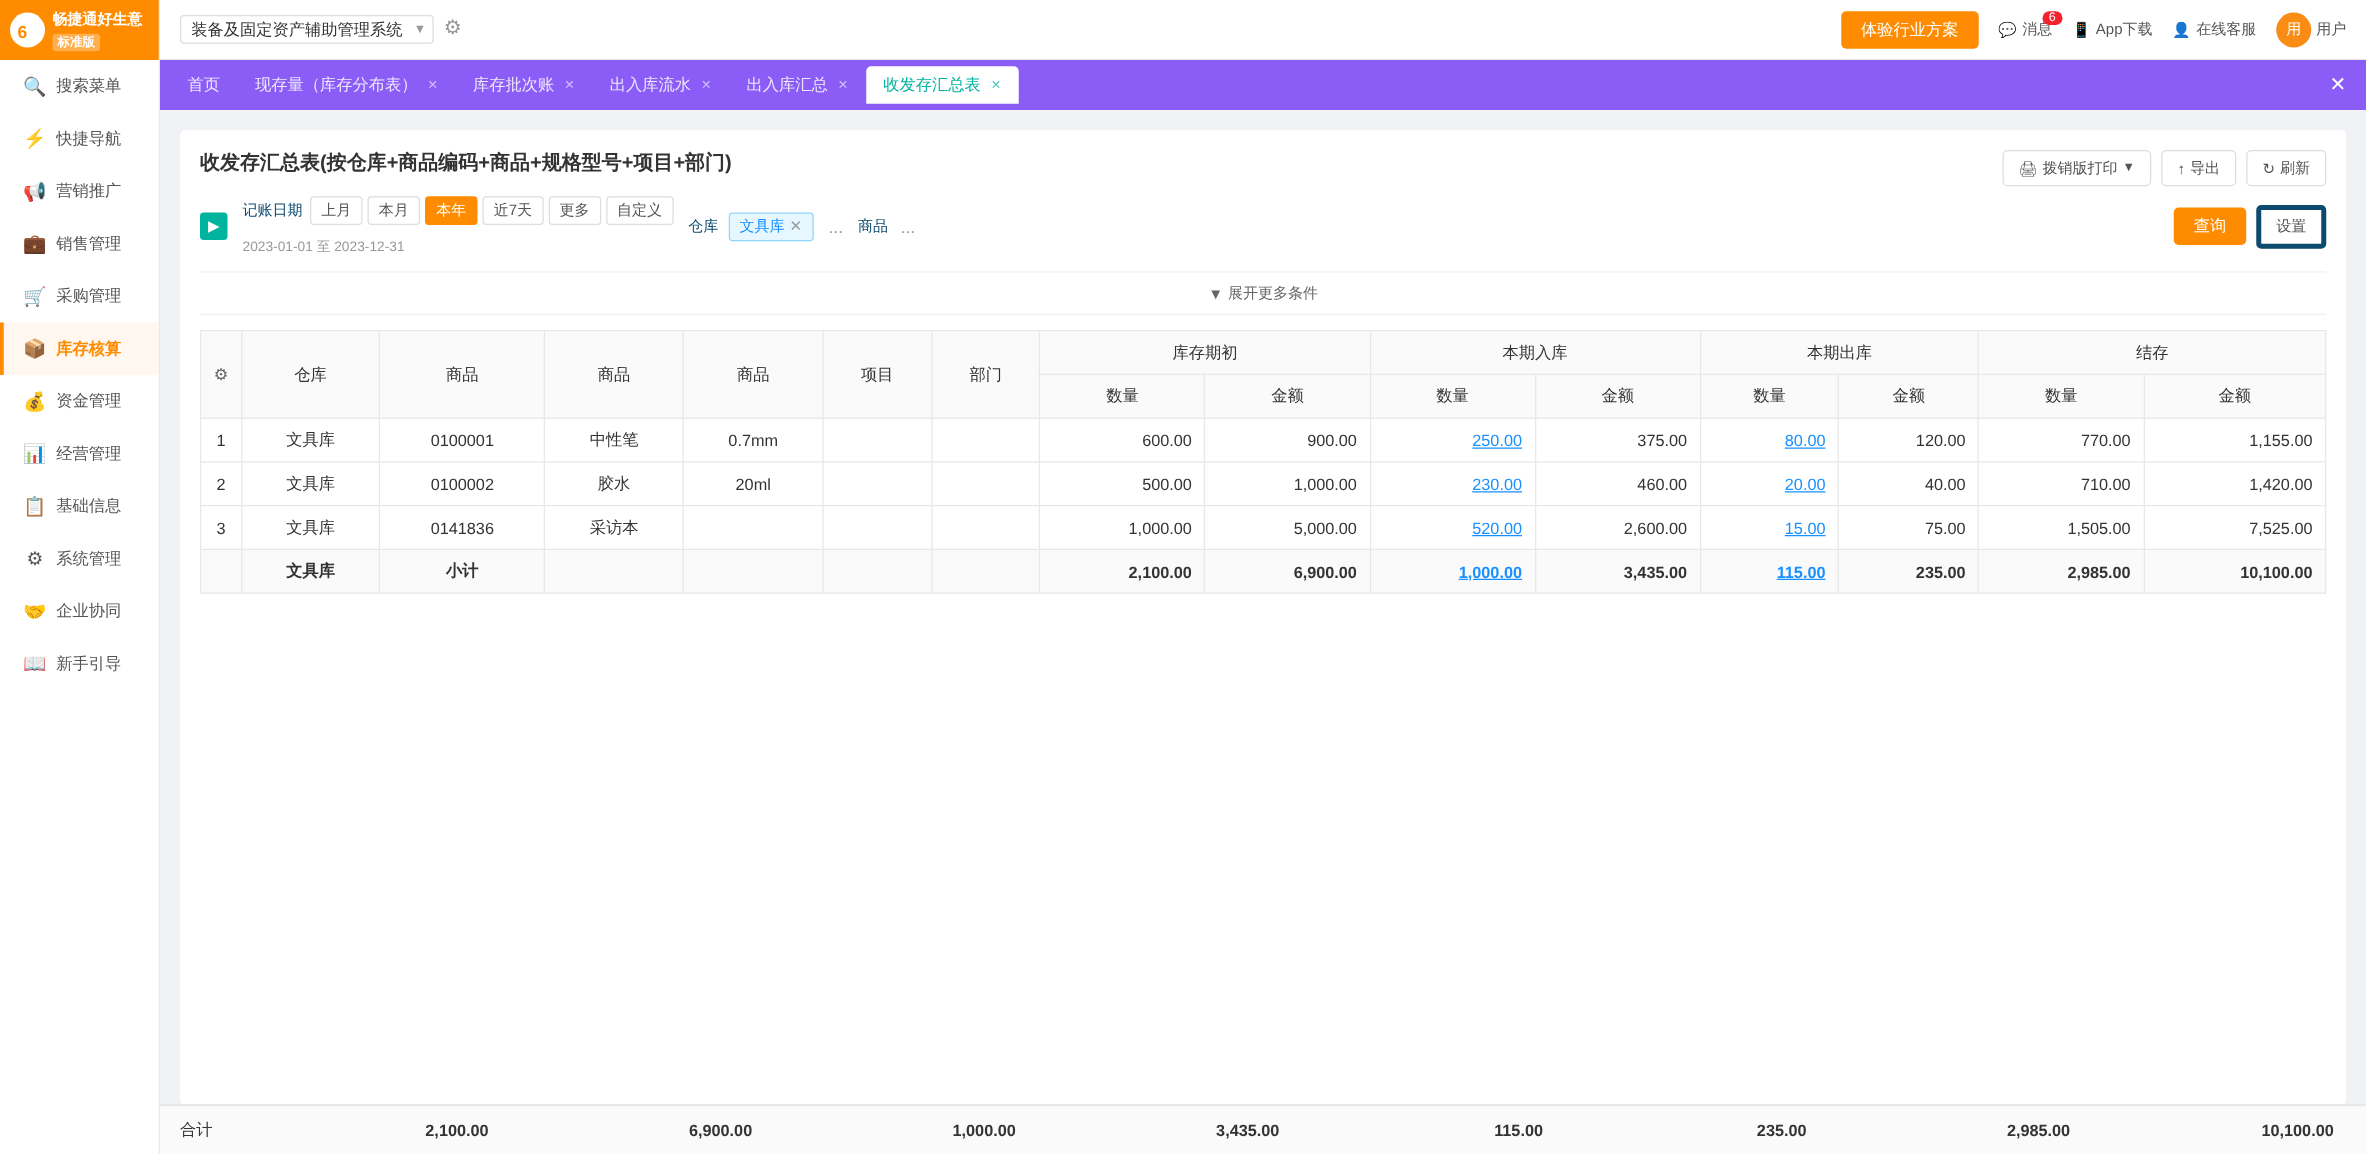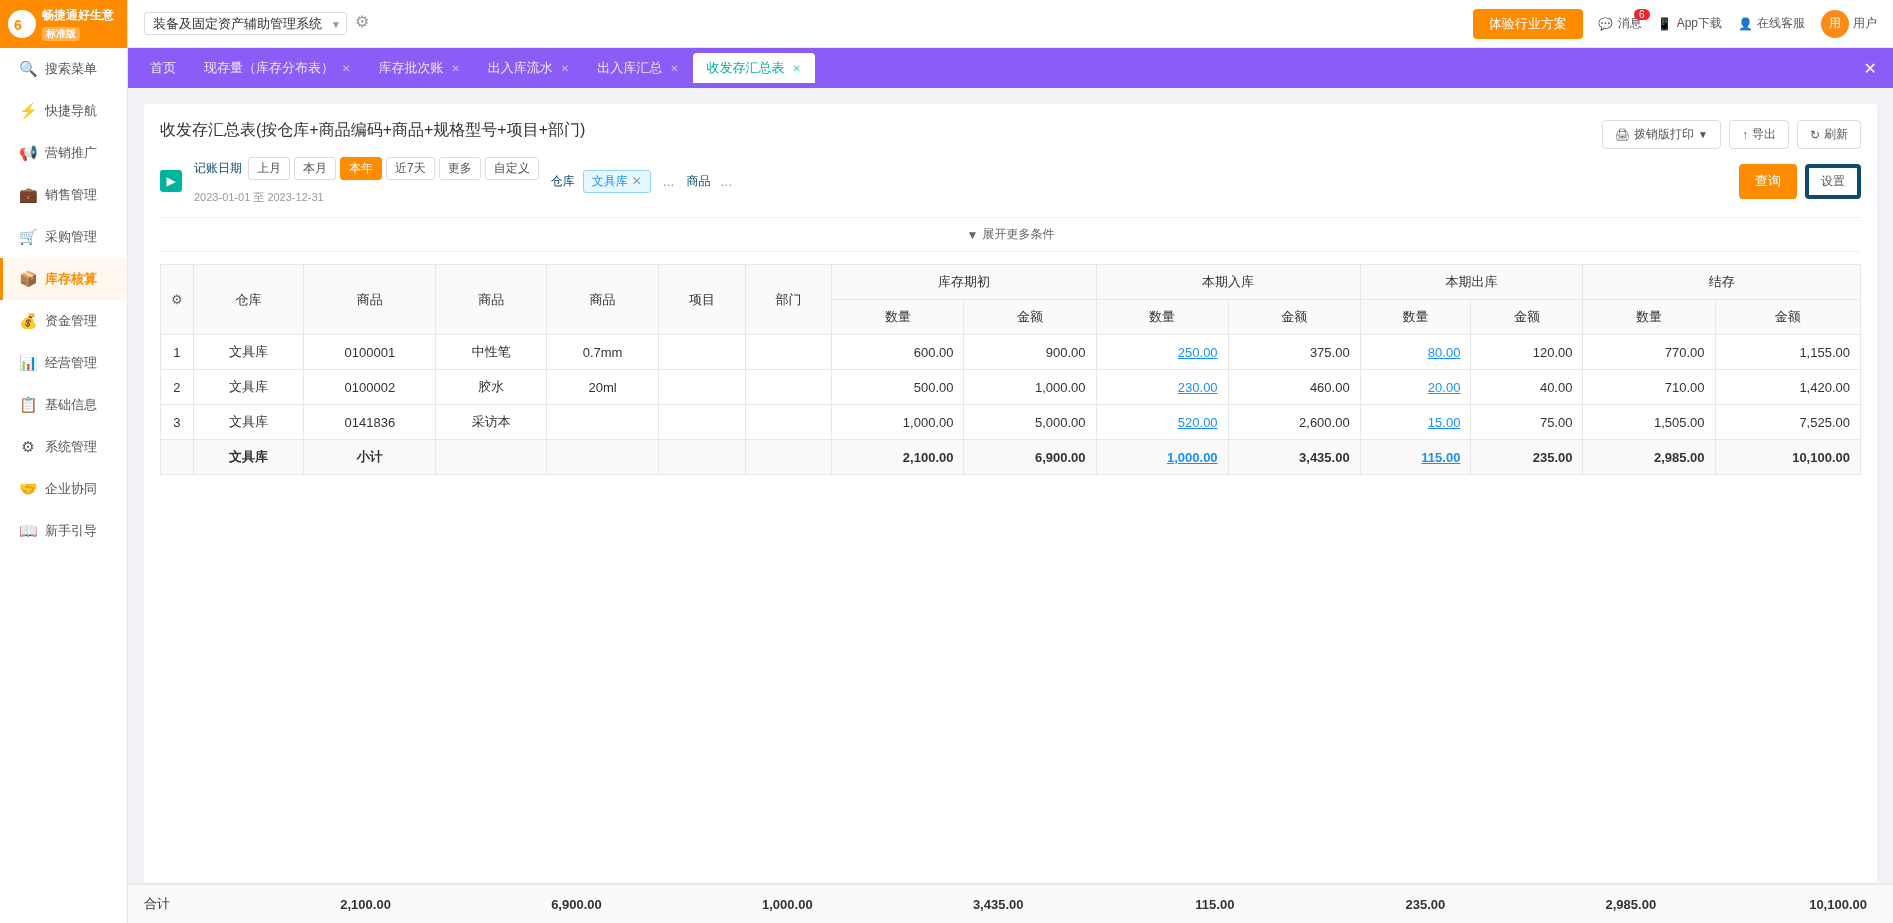--- a/index.html
+++ b/index.html
@@ -59,21 +59,21 @@
     
     .main-content {
       margin-left: 128px; margin-top: 88px; padding: 16px;
       min-height: calc(923px - 88px);
     }
 
     
     .page-container { background: #fff; border-radius: 4px; padding: 16px; min-height: 780px; position: relative; }
 
     
-    .page-title { font-size: 16px; font-weight: normal; color: #333; margin-bottom: 16px; }
+    .page-title { font-size: 16px; font-weight: bold; color: #333; margin-bottom: 16px; }
 
     
     .filter-bar { display: flex; align-items: center; gap: 12px; margin-bottom: 12px; flex-wrap: wrap; }
     .filter-arrow { background: #00b4a0; color: #fff; width: 22px; height: 22px; border-radius: 3px; display: flex; align-items: center; justify-content: center; cursor: pointer; font-size: 12px; }
     .filter-label { color: #0c4a6e; font-size: 12px; }
     .date-options { display: flex; gap: 4px; }
     .date-btn { padding: 2px 8px; border: 1px solid #ddd; border-radius: 3px; font-size: 12px; cursor: pointer; color: #555; background: #fff; }
     .date-btn.active { background: #ff8c00; color: #fff; border-color: #ff8c00; }
     .date-range { font-size: 11px; color: #999; margin-top: 2px; }
     .filter-warehouse { display: flex; align-items: center; gap: 8px; }
@@ -284,21 +284,21 @@
           <span class="warehouse-tag-close">✕</span>
         </div>
         <span class="filter-more-dots">...</span>
       </div>
 
       <div class="filter-goods">
         <span class="filter-label">商品</span>
         <span class="filter-more-dots">...</span>
       </div>
 
-      <div style="margin-left:auto;display:flex;gap:8px;">
+      <div style="margin-left:auto;display:flex;gap:8px;align-items:center;">
         <button class="btn-query">查询</button>
         <button class="btn-settings">设置</button>
       </div>
     </div>
 
     <div class="expand-more">
       <span>▼</span>
       <span>展开更多条件</span>
     </div>
 

